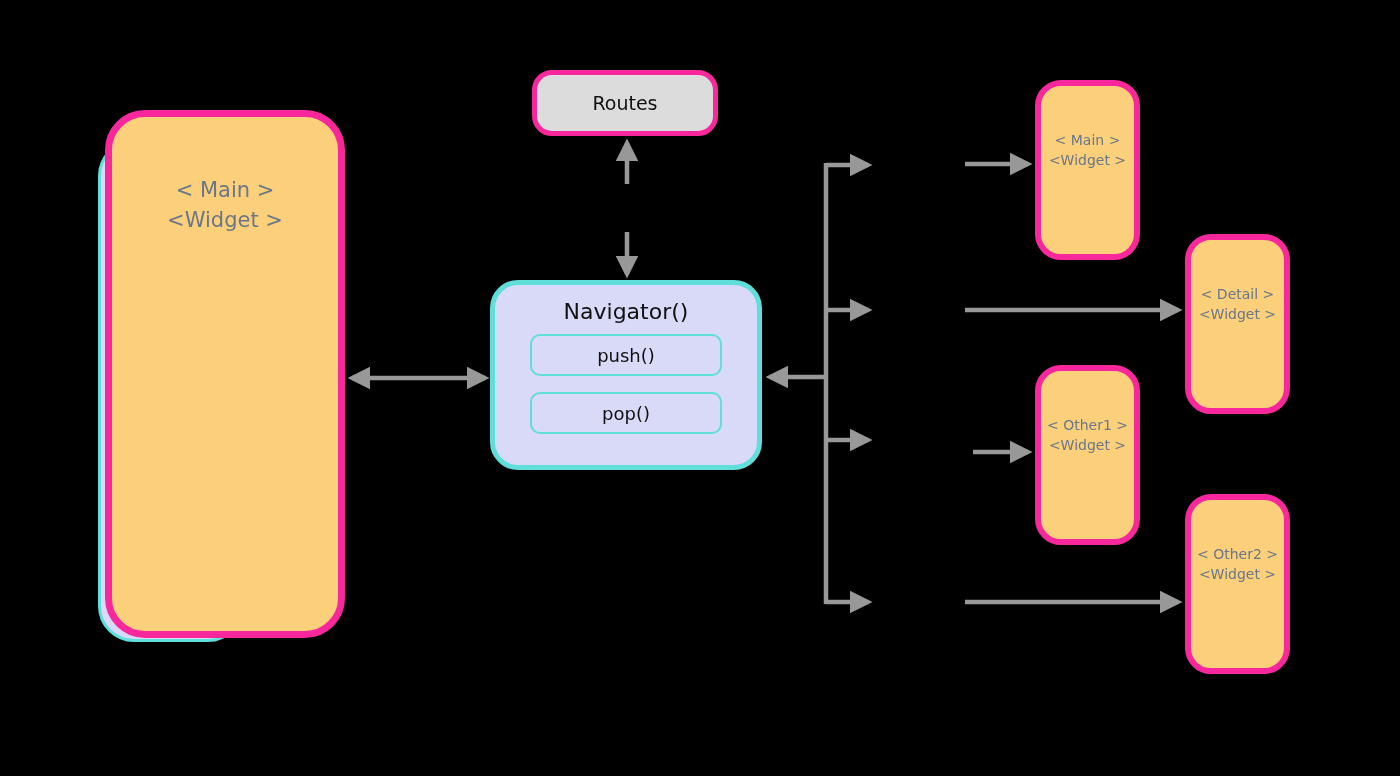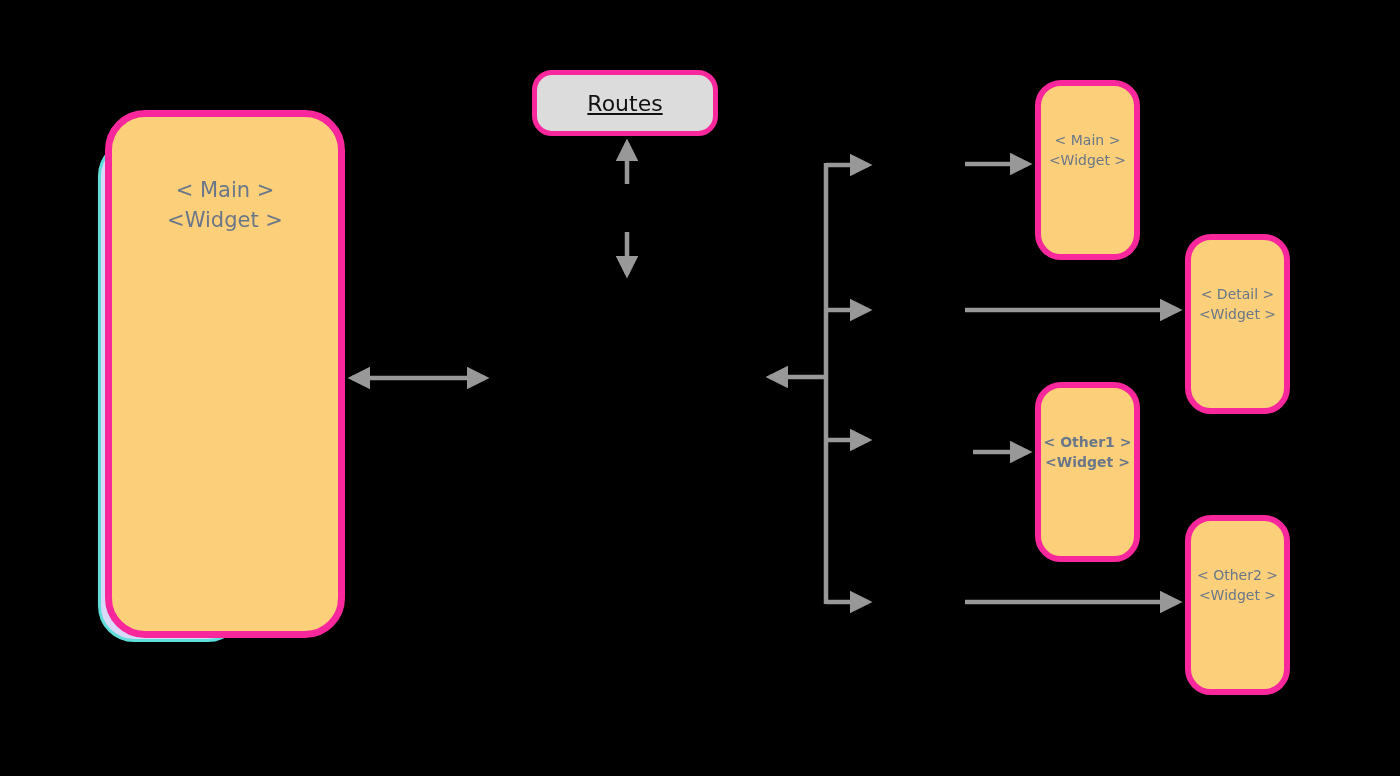--- a/index.html
+++ b/index.html
@@ -29,21 +29,21 @@
     font-size:21px;line-height:30px;
   }
 
   
   .routes-box{
     left:532px;top:70px;width:186px;height:66px;
     background:var(--routes_fill);
     border:5px solid var(--routes_border);
     border-radius:20px;z-index:2;
     display:flex;align-items:center;justify-content:center;
-    color:var(--dark_text);font-size:22px;text-decoration:underline;
+    color:var(--dark_text);font-size:19px;
   }
 
   
   .navigator-box{
     left:490px;top:280px;width:272px;height:190px;
     background:var(--navigator_fill);
     border:5px solid var(--navigator_border);
     border-radius:28px;z-index:2;
     color:var(--dark_text);
   }
@@ -63,22 +63,22 @@
     width:105px;height:180px;
     background:var(--card_fill);
     border:6px solid var(--card_border);
     border-radius:26px;z-index:2;
     padding-top:44px;
     color:var(--card_text);
     font-size:14px;line-height:20px;
   }
   .route-main  {left:1035px;top:80px;}
   .route-detail{left:1185px;top:234px;}
-  .route-other1{left:1035px;top:382px;font-weight:bold;}
-  .route-other2{left:1185px;top:515px;}
+  .route-other1{left:1035px;top:365px;}
+  .route-other2{left:1185px;top:494px;}
 
   .wires{position:absolute;left:0;top:0;z-index:3;pointer-events:none;}
   .wires line{stroke:var(--arrow);stroke-width:4.5;}
   .wires .ah{fill:var(--arrow);}
 </style>
 </head>
 <body>
 
 <div class="stage">
 
@@ -86,20 +86,29 @@
 
   <div class="node main-card">
     <div>&lt; Main &gt;</div>
     <div>&lt;Widget &gt;</div>
   </div>
 
   <div class="node routes-box">
     <span>Routes</span>
   </div>
 
+  <div class="node navigator-box">
+    <div class="navigator-title">Navigator()</div>
+    <div class="method-btn">
+      <span>push()</span>
+    </div>
+    <div class="method-btn second">
+      <span>pop()</span>
+    </div>
+  </div>
 
   <div class="node route-card route-main">
     <div>&lt; Main &gt;</div>
     <div>&lt;Widget &gt;</div>
   </div>
   <div class="node route-card route-detail">
     <div>&lt; Detail &gt;</div>
     <div>&lt;Widget &gt;</div>
   </div>
   <div class="node route-card route-other1">

